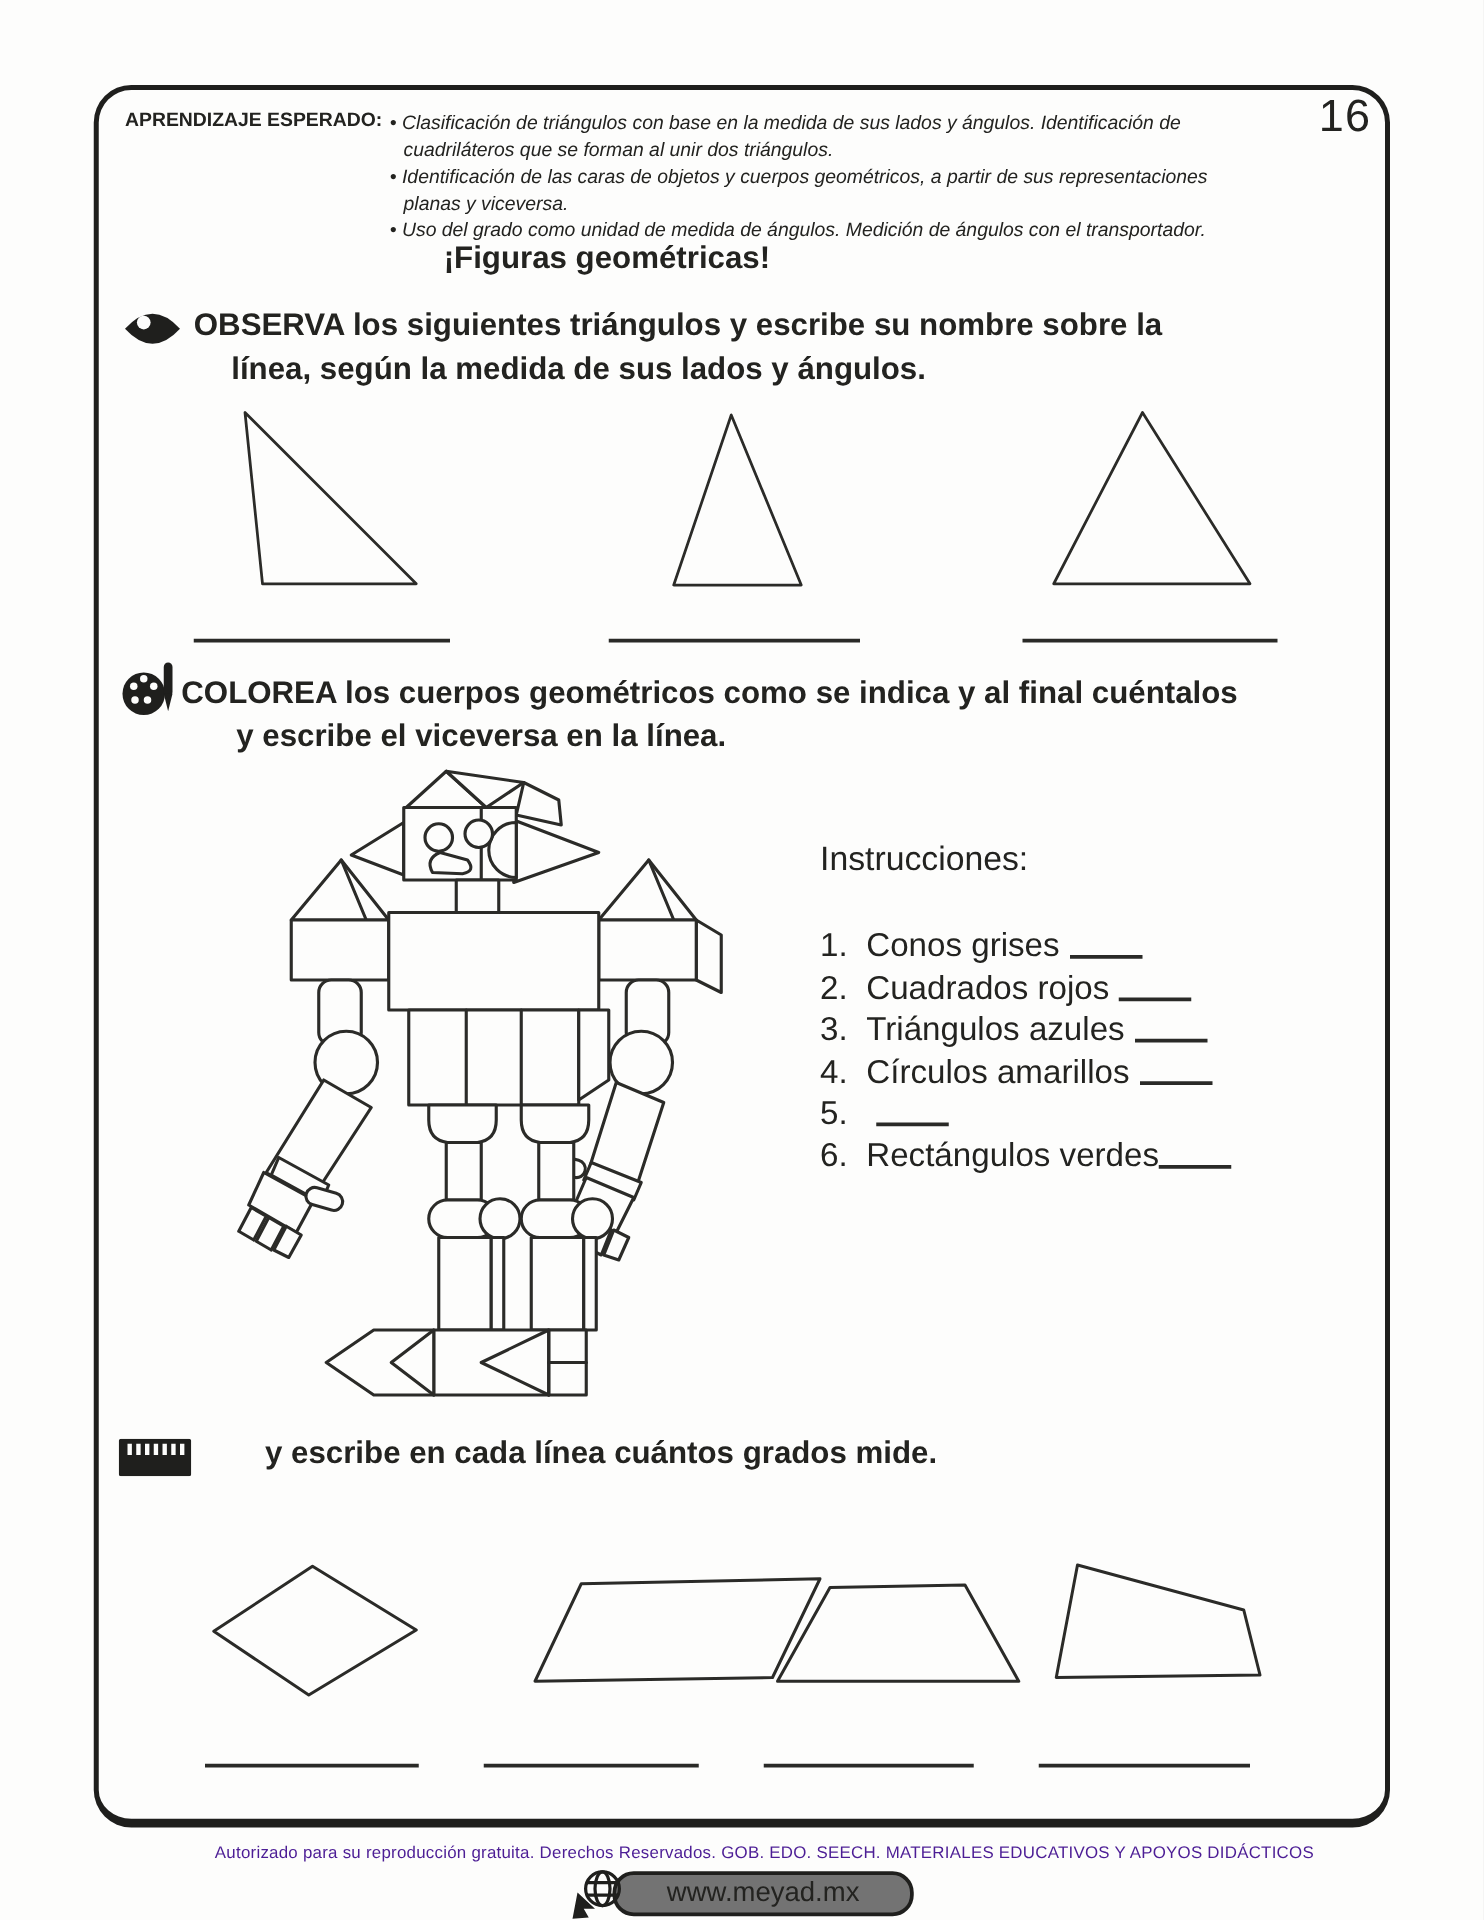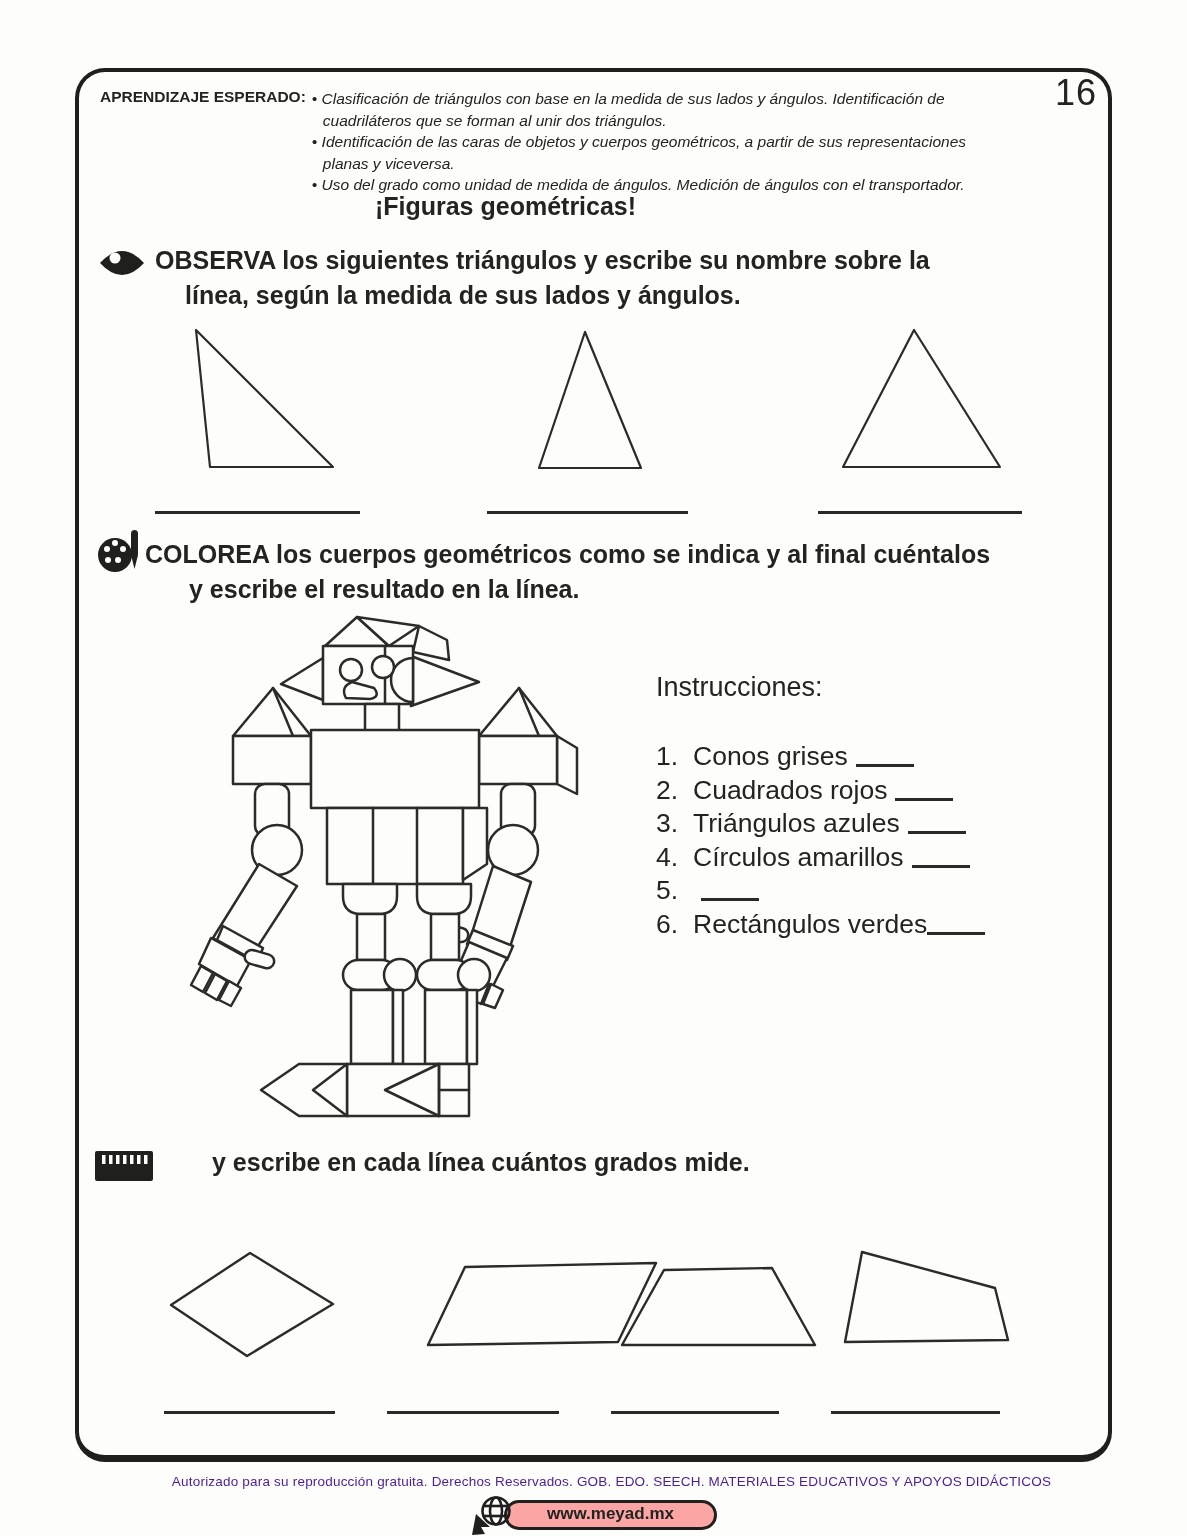--- a/index.html
+++ b/index.html
@@ -12,21 +12,21 @@
     border:4px solid #1f1f1d;border-bottom-width:7px;border-radius:30px;
     box-sizing:border-box;background:transparent;
   }
   
   .apr-row{position:absolute;left:100px;top:88px;width:950px;display:flex;}
   .apr-label{font-weight:bold;font-size:15.5px;white-space:nowrap;letter-spacing:0;}
   .apr-bullets{margin-left:6px;width:672px;font-size:15.5px;line-height:21.5px;}
   .apr-bullet{display:block;padding-left:11px;text-indent:-11px;font-style:italic;}
   .apr-bullet::before{content:"• ";}
   .page-number{position:absolute;left:1038px;top:72px;font-size:36px;font-weight:normal;letter-spacing:1px;margin-left:17px;}
-  .page-title{position:absolute;left:0;top:192px;width:971px;text-align:center;font-size:25px;font-weight:bold;padding-left:20px;}
+  .page-title{position:absolute;left:0;top:192px;width:971px;text-align:center;font-size:25px;font-weight:bold;}
   
   .sec-head{position:absolute;font-size:25px;font-weight:bold;line-height:35px;}
   .sec-head .l2{display:block;margin-left:22px;}
   .sec1-head{left:155px;top:243px;}
   .sec1-head .l2{padding-left:8px;}
   .sec2-head{left:145px;top:537px;}
   .sec2-head .l2{padding-left:22px;}
   .sec3-head{left:163px;top:1145px;}
   .sec3-head .l2{padding-left:27px;}
   .sec-icon{position:absolute;}
@@ -40,21 +40,21 @@
   .instr-title{position:absolute;left:656px;top:672px;font-size:27px;}
   .instr-list{position:absolute;left:656px;top:740px;font-size:26.5px;line-height:33.5px;}
   .instr-item{display:flex;}
   .instr-num{width:37px;}
   .blank{display:inline-block;width:58px;border-bottom:3px solid #2a2a27;margin-left:8px;height:24px;}
   
   .footer-copy{position:absolute;left:18px;top:1474px;width:1187px;text-align:center;
     font-size:13.5px;color:#4c1d95;letter-spacing:.2px;}
   .footer-logo{position:absolute;left:0;top:1494px;width:1187px;display:flex;justify-content:center;align-items:center;}
   .logo-pill{border:3px solid #1f1f1d;border-radius:17px;padding:1px 40px 3px 40px;
-    font-size:17px;font-weight:bold;margin-left:-12px;background:#fca5a5;}
+    font-size:22px;font-weight:normal;margin-left:-12px;background:#737373;}
   .globe-wrap{position:relative;z-index:2;}
   svg{display:block;}
 </style>
 </head>
 <body>
 
 <div class="page">
 
   <div class="frame"></div>
 
@@ -99,21 +99,21 @@
       <circle cx="19" cy="15" r="3" fill="#fdfdfc"></circle>
       <circle cx="27" cy="21" r="3" fill="#fdfdfc"></circle>
       <circle cx="12" cy="32" r="3" fill="#fdfdfc"></circle>
       <circle cx="22" cy="32" r="3" fill="#fdfdfc"></circle>
       <rect x="35" y="2" width="7" height="27" rx="3.5" fill="#1f1f1d"></rect>
       <path d="M35,27 h7 l-3.5,14 Z" fill="#1f1f1d"></path>
     </svg>
   </span>
   <div class="sec-head sec2-head">
     <span>COLOREA los cuerpos geométricos como se indica y al final cuéntalos</span>
-    <span class="l2">y escribe el resultado en la línea.</span>
+    <span class="l2">y escribe el viceversa en la línea.</span>
   </div>
 
   <svg class="fig-svg" style="left:185px;top:612px" width="420" height="520" viewBox="0 0 420 520">
     <g fill="#fdfdfc" stroke="#2b2b28" stroke-width="2.5" stroke-linejoin="round" stroke-linecap="round">
 
       <polygon points="138,46 96,72 138,88"></polygon>
       <polygon points="226,44 294,70 226,94"></polygon>
 
       <polygon points="140,34 172,5 204,34"></polygon>
       <polygon points="172,5 234,14 204,34"></polygon>

